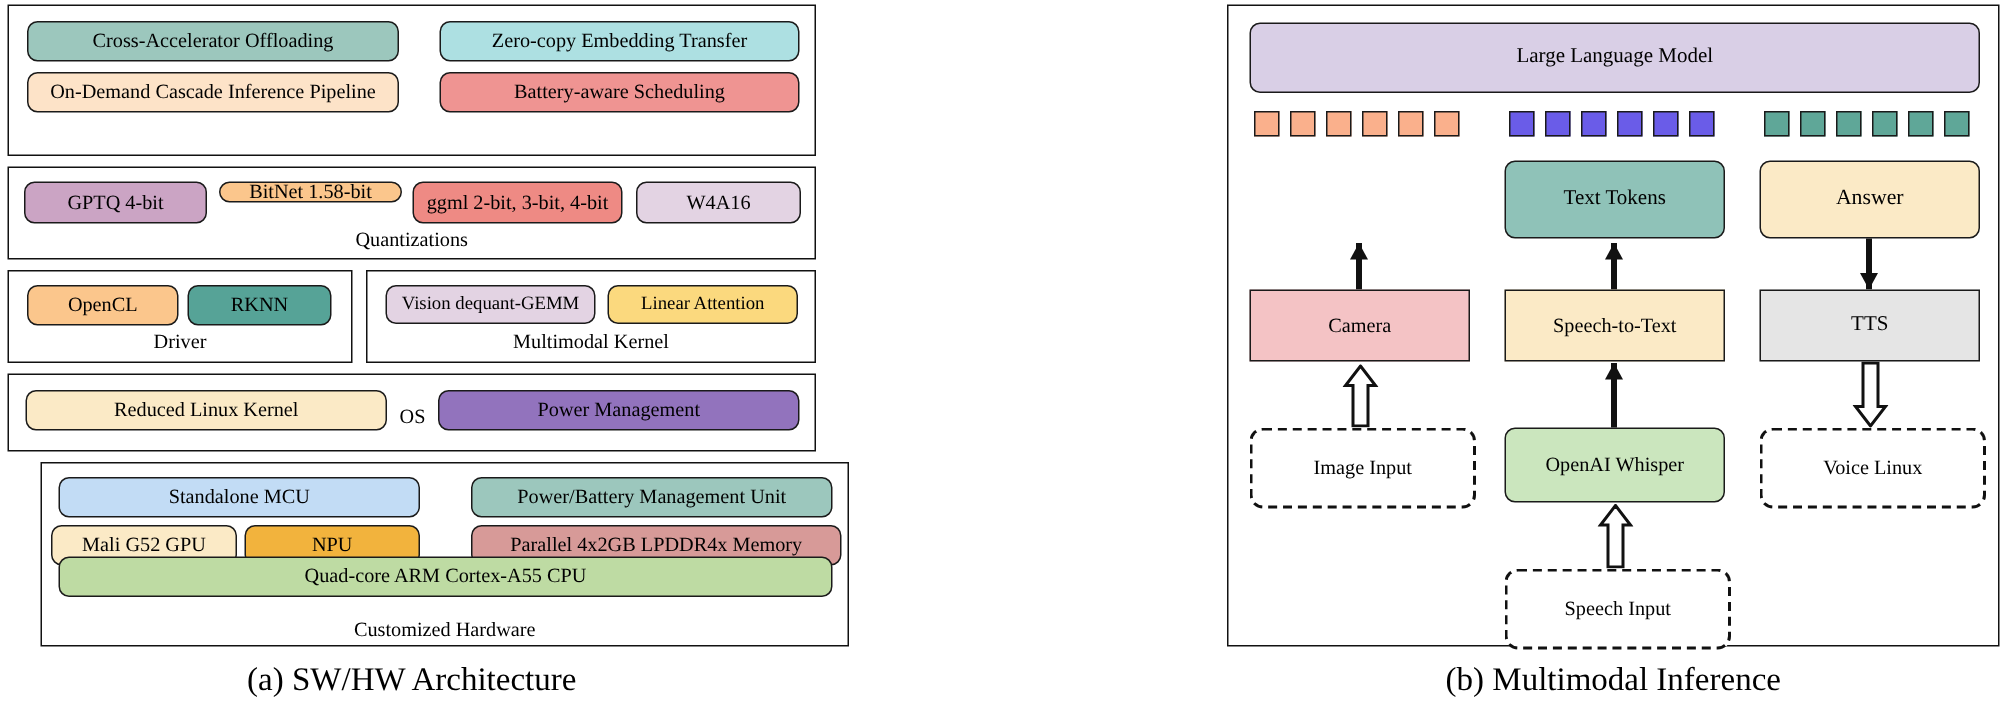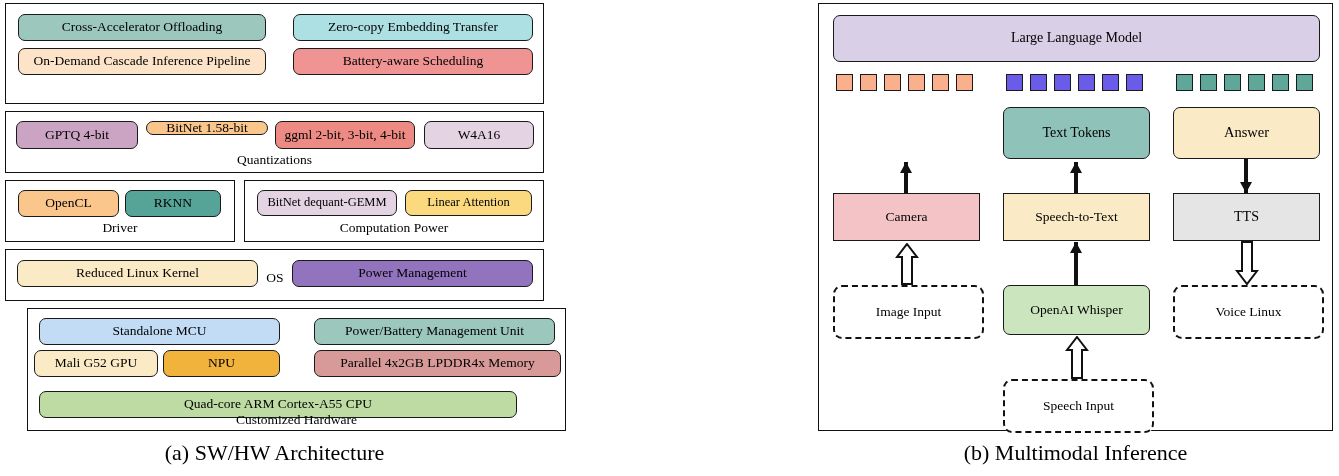--- a/index.html
+++ b/index.html
@@ -72,40 +72,40 @@
       <div class="layer-label" style="top:40px;">Quantizations</div>
     </div>
 
     <div class="layer" style="left:0px;top:177px;width:230px;height:62px;">
       <div class="pill" style="left:12px;top:9px;width:101px;height:27px;background:#fbc68c;font-size:13.5px;">OpenCL</div>
       <div class="pill" style="left:119px;top:9px;width:96px;height:27px;background:#56a397;font-size:13.5px;">RKNN</div>
       <div class="layer-label" style="top:39px;">Driver</div>
     </div>
 
     <div class="layer" style="left:239px;top:177px;width:300px;height:62px;">
-      <div class="pill" style="left:12px;top:9px;width:140px;height:26px;background:#e3d3e3;font-size:12.5px;">BitNet dequant-GEMM</div>
+      <div class="pill" style="left:12px;top:9px;width:140px;height:26px;background:#e3d3e3;font-size:12.5px;">Vision dequant-GEMM</div>
       <div class="pill" style="left:160px;top:9px;width:127px;height:26px;background:#fbd97e;font-size:12.5px;">Linear Attention</div>
-      <div class="layer-label" style="top:39px;">Computation Power</div>
+      <div class="layer-label" style="top:39px;">Multimodal Kernel</div>
     </div>
 
     <div class="layer" style="left:0px;top:246px;width:539px;height:52px;">
       <div class="pill" style="left:11px;top:10px;width:241px;height:27px;background:#fbeac6;font-size:13.5px;">Reduced Linux Kernel</div>
       <div class="pill" style="left:286px;top:10px;width:241px;height:27px;background:#9273bd;font-size:13.5px;">Power Management</div>
       <div style="position:absolute;left:252px;top:20px;width:34px;text-align:center;font-size:13.5px;">OS</div>
     </div>
 
     <div class="layer" style="left:0px;top:305px;width:539px;height:123px;margin-left:22px;">
       <div class="pill" style="left:11px;top:9px;width:241px;height:27px;background:#c2dcf5;font-size:13.5px;">Standalone MCU</div>
       <div class="pill" style="left:286px;top:9px;width:241px;height:27px;background:#9cc7bd;font-size:13.5px;">Power/Battery Management Unit</div>
 
       <div class="pill" style="left:6px;top:41px;width:124px;height:27px;background:#fbeac6;font-size:13.5px;">Mali G52 GPU</div>
       <div class="pill" style="left:135px;top:41px;width:117px;height:27px;background:#f2b33d;font-size:13.5px;">NPU</div>
       <div class="pill" style="left:286px;top:41px;width:247px;height:27px;background:#d79a98;font-size:13.5px;">Parallel 4x2GB LPDDR4x Memory</div>
 
-      <div class="pill" style="left:11px;top:82px;width:478px;height:27px;background:#bedba3;font-size:13.5px;">Quad-core ARM Cortex-A55 CPU</div>
+      <div class="pill" style="left:11px;top:62px;width:516px;height:27px;background:#bedba3;font-size:13.5px;">Quad-core ARM Cortex-A55 CPU</div>
 
       <div class="layer-label" style="top:103px;">Customized Hardware</div>
     </div>
   </div>
 
   <div class="capt" style="left:5px;top:440px;width:539px;">(a) SW/HW Architecture</div>
 
   <div id="figB">
 
     <div class="pill" style="left:14px;top:11px;width:487px;height:47px;background:#d9cfe6;font-size:14px;">Large Language Model</div>

